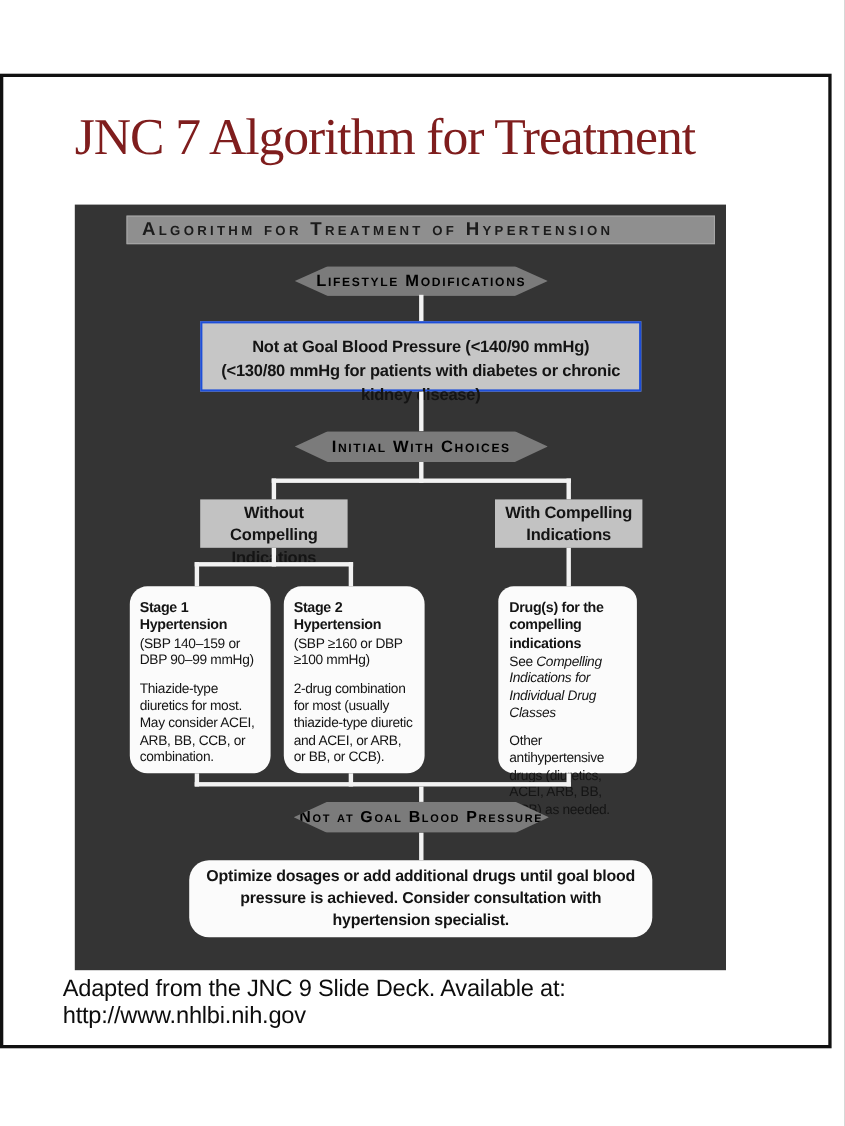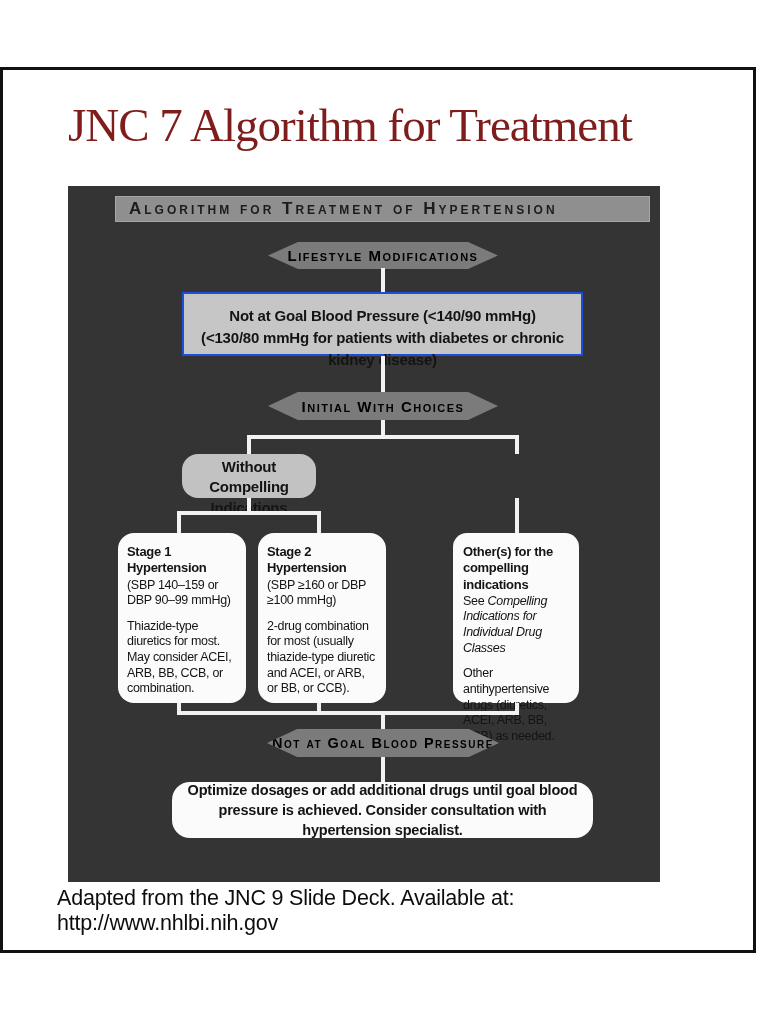--- a/index.html
+++ b/index.html
@@ -42,21 +42,20 @@
   }
   .topbox{
     left:114px;top:106px;width:401px;height:64px;border:2px solid #1d4ed8;
     font-size:15px;font-weight:700;line-height:1.45;padding-top:11px;
     letter-spacing:-0.2px;
   }
   .indbox{
     top:268px;width:134px;height:44px;background:#c2c2c2;
     font-size:15px;font-weight:700;line-height:1.35;padding-top:3px;
     letter-spacing:-0.2px;
-    border-radius:16px;
   }
   .indL{left:114px;}
   .indR{left:382px;}
   .whitebox{
     position:absolute;background:#fbfbfb;color:#141414;box-sizing:border-box;
     border-radius:16px;
   }
   .stagebox{
     top:347px;width:128px;height:170px;padding:11px 8px 0 9px;
     font-size:12.5px;letter-spacing:-0.3px;line-height:1.25;
@@ -66,21 +65,21 @@
   .drugbox{
     left:385px;top:347px;width:126px;height:170px;padding:11px 8px 0 10px;
     font-size:12.5px;letter-spacing:-0.3px;line-height:1.25;border-radius:14px;
   }
   .bt{font-weight:700;font-size:13px;}
   .rng{margin-top:1px;}
   .bd{margin-top:10px;}
   .see{font-style:italic;}
   .seewrap{margin-top:1px;}
   .finalbox{
-    left:104px;top:596px;width:421px;height:56px;border-radius:18px;
+    left:104px;top:596px;width:421px;height:70px;border-radius:18px;
     display:flex;align-items:center;justify-content:center;text-align:center;
     font-size:14.5px;font-weight:700;letter-spacing:-0.2px;line-height:1.4;
     padding:0 14px;
   }
   .caption{
     position:absolute;left:57px;top:886px;width:660px;
     font-size:21.5px;color:#0d0d0d;letter-spacing:-0.2px;
   }
 </style>
 </head>
@@ -113,20 +112,24 @@
 
   <div class="line" style="left:313px;top:234px;width:4px;height:19px;"></div>
   <div class="line" style="left:179px;top:249px;width:272px;height:4px;"></div>
   <div class="line" style="left:179px;top:249px;width:4px;height:19px;"></div>
   <div class="line" style="left:447px;top:249px;width:4px;height:19px;"></div>
 
   <div class="graybox indbox indL">
     <div>Without Compelling</div>
     <div>Indications</div>
   </div>
+  <div class="graybox indbox indR">
+    <div>With Compelling</div>
+    <div>Indications</div>
+  </div>
 
   <div class="line" style="left:179px;top:312px;width:4px;height:17px;"></div>
   <div class="line" style="left:109px;top:325px;width:144px;height:4px;"></div>
   <div class="line" style="left:109px;top:325px;width:4px;height:22px;"></div>
   <div class="line" style="left:249px;top:325px;width:4px;height:22px;"></div>
 
   <div class="line" style="left:447px;top:312px;width:4px;height:35px;"></div>
 
   <div class="whitebox stagebox s1">
     <div class="bt">Stage 1 Hypertension</div>
@@ -134,21 +137,21 @@
     <div class="bd">Thiazide-type diuretics for most. May consider ACEI, ARB, BB, CCB, or combination.</div>
   </div>
 
   <div class="whitebox stagebox s2">
     <div class="bt">Stage 2 Hypertension</div>
     <div class="rng">(SBP ≥160 or DBP ≥100 mmHg)</div>
     <div class="bd">2-drug combination for most (usually thiazide-type diuretic and ACEI, or ARB, or BB, or CCB).</div>
   </div>
 
   <div class="whitebox drugbox">
-    <div class="bt">Other(s) for the compelling indications</div>
+    <div class="bt">Drug(s) for the compelling indications</div>
     <div class="seewrap"><span>See </span><span class="see">Compelling Indications for Individual Drug Classes</span></div>
     <div class="bd">Other antihypertensive drugs (diuretics, ACEI, ARB, BB, CCB) as needed.</div>
   </div>
 
   <div class="line" style="left:109px;top:517px;width:4px;height:12px;"></div>
   <div class="line" style="left:249px;top:517px;width:4px;height:12px;"></div>
   <div class="line" style="left:447px;top:517px;width:4px;height:12px;"></div>
   <div class="line" style="left:109px;top:525px;width:342px;height:4px;"></div>
   <div class="line" style="left:313px;top:529px;width:4px;height:14px;"></div>
 

